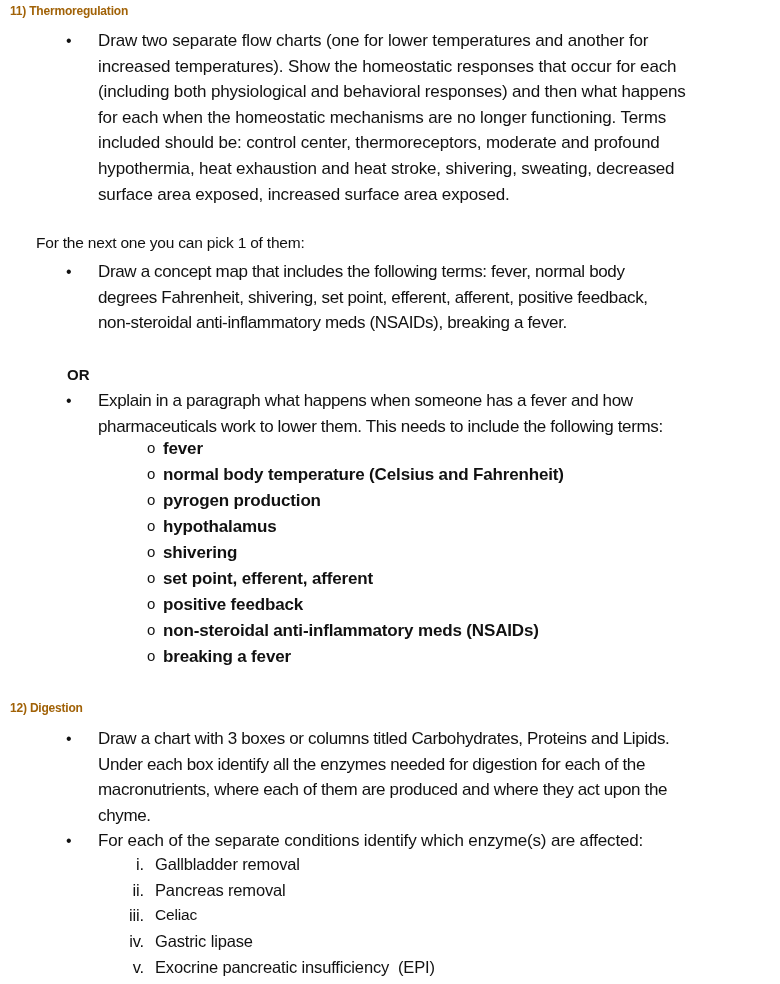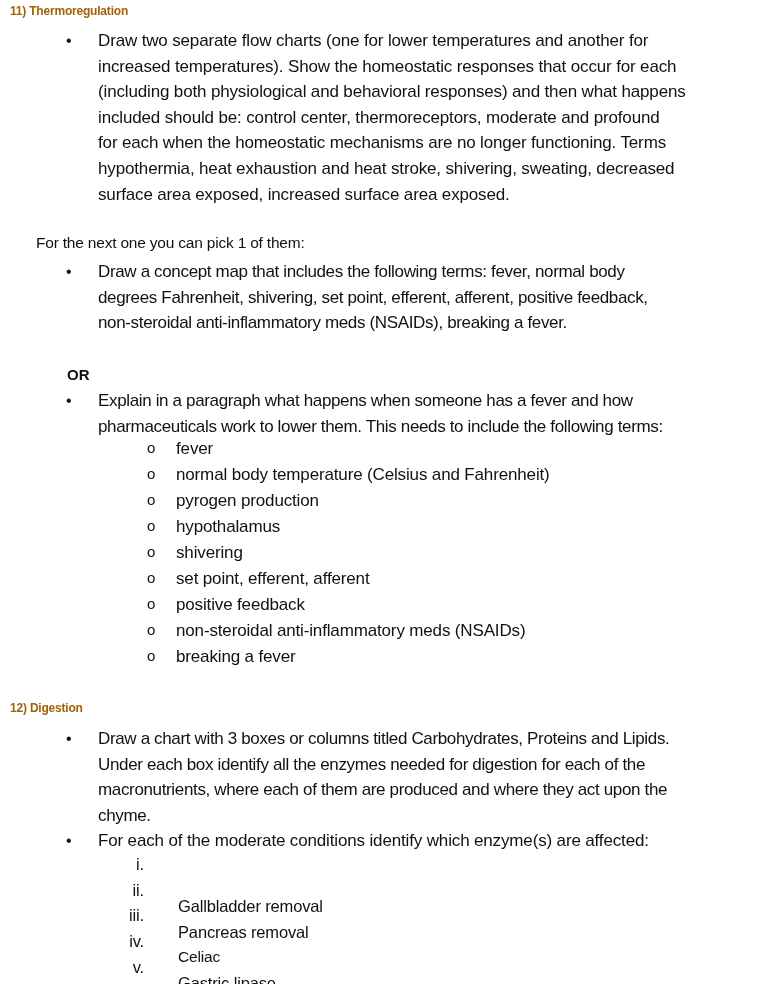--- a/index.html
+++ b/index.html
@@ -19,37 +19,37 @@
     letter-spacing: -0.15px; white-space: nowrap;
   }
   .para .ln { display: block; }
   .subhead {
     position: absolute; left: 36px; font-weight: normal; font-size: 15.5px; letter-spacing: -0.2px;
   }
   .or { position: absolute; left: 67px; font-size: 15px; }
   .sub-list { position: absolute; left: 0; }
   .sub-item { position: absolute; white-space: nowrap; font-size: 17px; letter-spacing: -0.15px; }
   .sub-marker { position: absolute; left: 147px; font-size: 15px; }
-  .sub-text { position: absolute; left: 176px; }
+  .sub-text { position: absolute; left: 163px; font-weight: bold; }
   .roman-marker { position: absolute; width: 30px; text-align: right; font-size: 16.5px; }
-  .roman-text { position: absolute; left: 178px; font-size: 16.5px; margin-top: 42px; }
+  .roman-text { position: absolute; left: 155px; font-size: 16.5px; }
 </style>
 </head>
 <body>
 
 <div class="heading" style="top:4px;">11) Thermoregulation</div>
 
 <div>
   <span class="bullet" style="top:28px;">•</span>
   <div class="para" style="top:28px;">
     <span class="ln">Draw two separate flow charts (one for lower temperatures and another for</span>
     <span class="ln">increased temperatures). Show the homeostatic responses that occur for each</span>
     <span class="ln">(including both physiological and behavioral responses) and then what happens</span>
+    <span class="ln">for each when the homeostatic mechanisms are no longer functioning.  Terms</span>
     <span class="ln">included should be: control center, thermoreceptors, moderate and profound</span>
-    <span class="ln">for each when the homeostatic mechanisms are no longer functioning.  Terms</span>
     <span class="ln">hypothermia, heat exhaustion and heat stroke, shivering, sweating, decreased</span>
     <span class="ln">surface area exposed, increased surface area exposed.</span>
   </div>
 </div>
 
 <div class="subhead" style="top:234px;">For the next one you can pick 1 of them:</div>
 
 <div>
   <span class="bullet" style="top:259px;">•</span>
   <div class="para" style="top:259px; letter-spacing:-0.35px;">
@@ -116,21 +116,21 @@
     <span class="ln">Draw a chart with 3 boxes or columns titled Carbohydrates, Proteins and Lipids.</span>
     <span class="ln">Under each box identify all the enzymes needed for digestion for each of the</span>
     <span class="ln">macronutrients, where each of them are produced and where they act upon the</span>
     <span class="ln">chyme.</span>
   </div>
 </div>
 
 <div>
   <span class="bullet" style="top:828px;">•</span>
   <div class="para" style="top:828px;">
-    <span class="ln">For each of the moderate conditions identify which enzyme(s) are affected:</span>
+    <span class="ln">For each of the separate conditions identify which enzyme(s) are affected:</span>
   </div>
 </div>
 
 <div class="sub-list">
   <div class="sub-item" style="top:855px;">
     <span class="roman-marker" style="left:114px;">i.</span>
     <span class="roman-text">Gallbladder removal</span>
   </div>
   <div class="sub-item" style="top:881px;">
     <span class="roman-marker" style="left:114px;">ii.</span>

